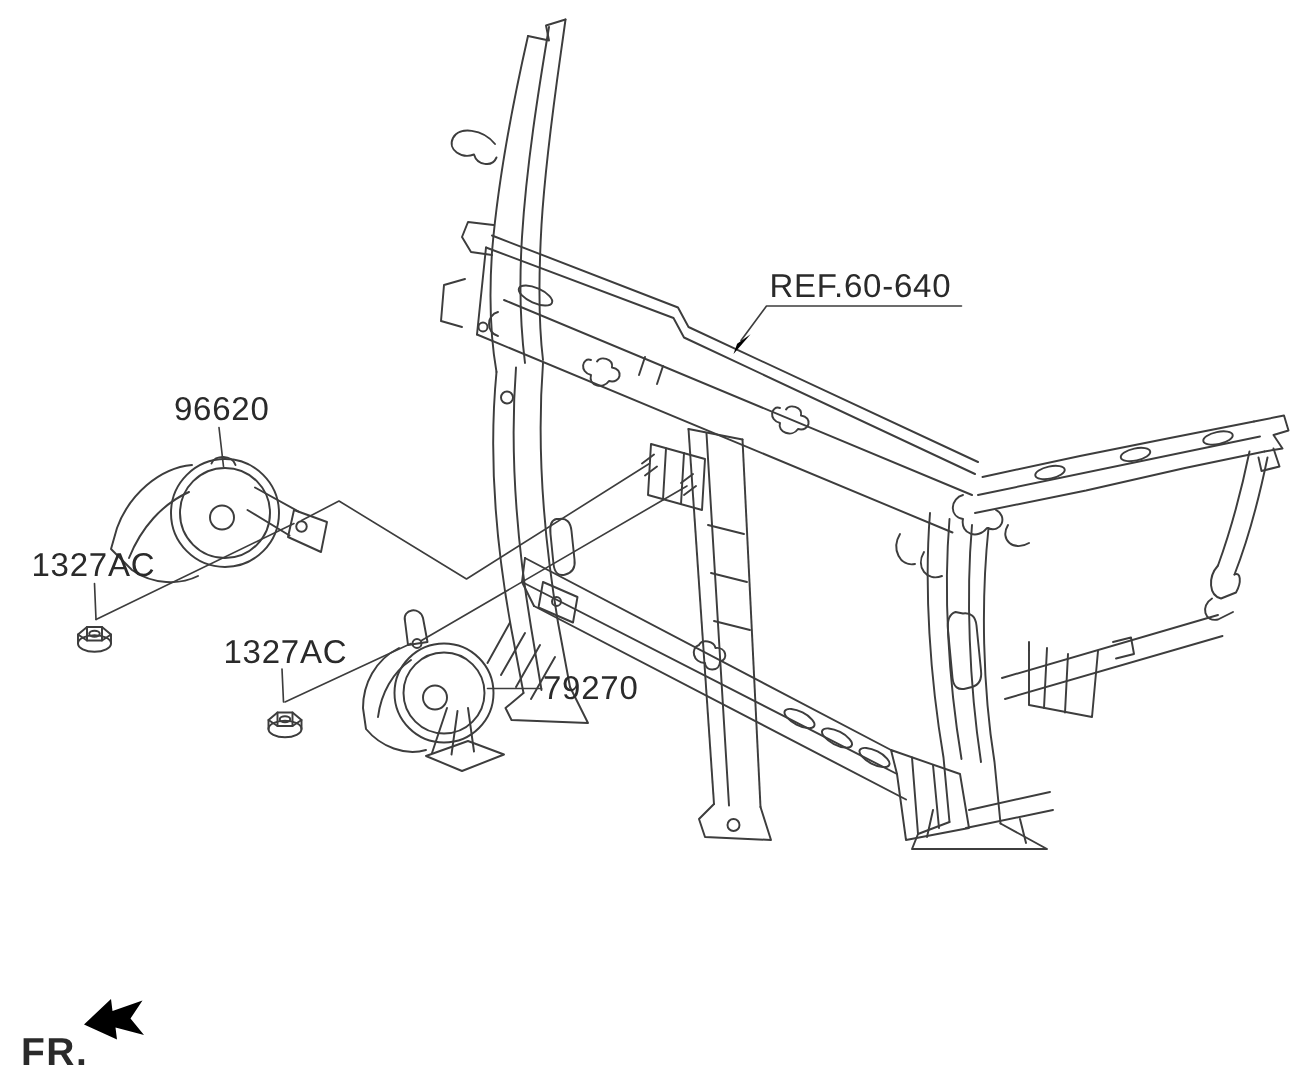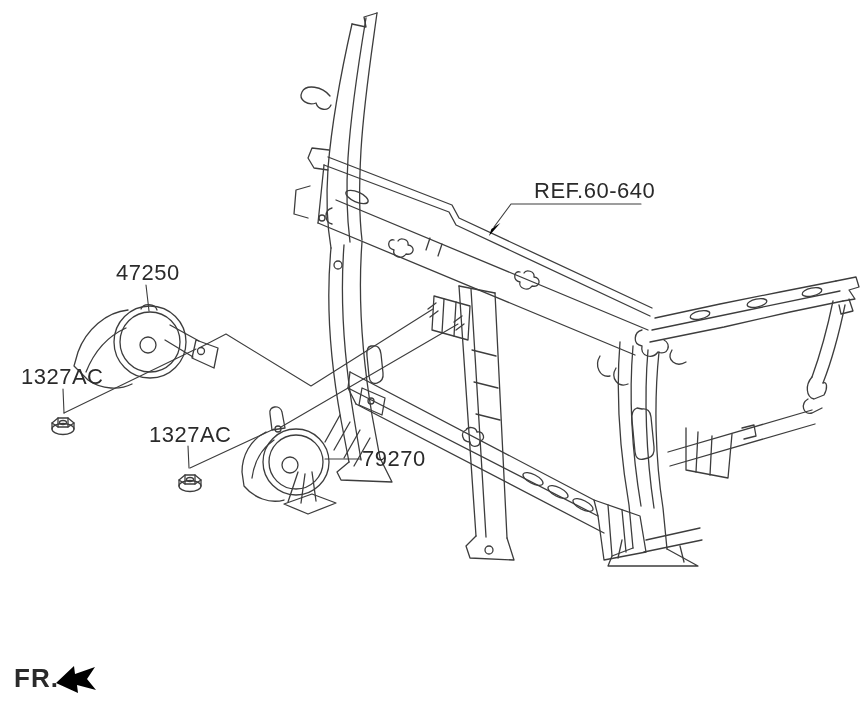--- a/index.html
+++ b/index.html
@@ -187,19 +187,19 @@
   </g>
 
   <g>
     <path class="line thin" d="M641,204 L511,204 L494,227"></path>
     <polygon class="solid" points="489,236 500.4,222.9 491.4,229.1"></polygon>
   </g>
 
   <polygon class="solid" points="56,683 74,666 75,674 95,667 87,679 96,690 77,685 78,693"></polygon>
 </svg>
 
-<div class="lbl" style="left:116px;top:262px;">47250</div>
+<div class="lbl" style="left:116px;top:262px;">96620</div>
 <div class="lbl" style="left:21px;top:366px;">1327AC</div>
 <div class="lbl" style="left:149px;top:424px;">1327AC</div>
 <div class="lbl" style="left:362px;top:448px;">79270</div>
-<div class="lbl" style="left:513px;top:180px;margin-left:21px;">REF.60-640</div>
-<div class="lbl fr" style="left:14px;top:665px;text-align:center;">FR.</div>
+<div class="lbl" style="left:513px;top:180px;">REF.60-640</div>
+<div class="lbl fr" style="left:14px;top:688px;text-align:center;">FR.</div>
 
 </div>
 </body></html>

